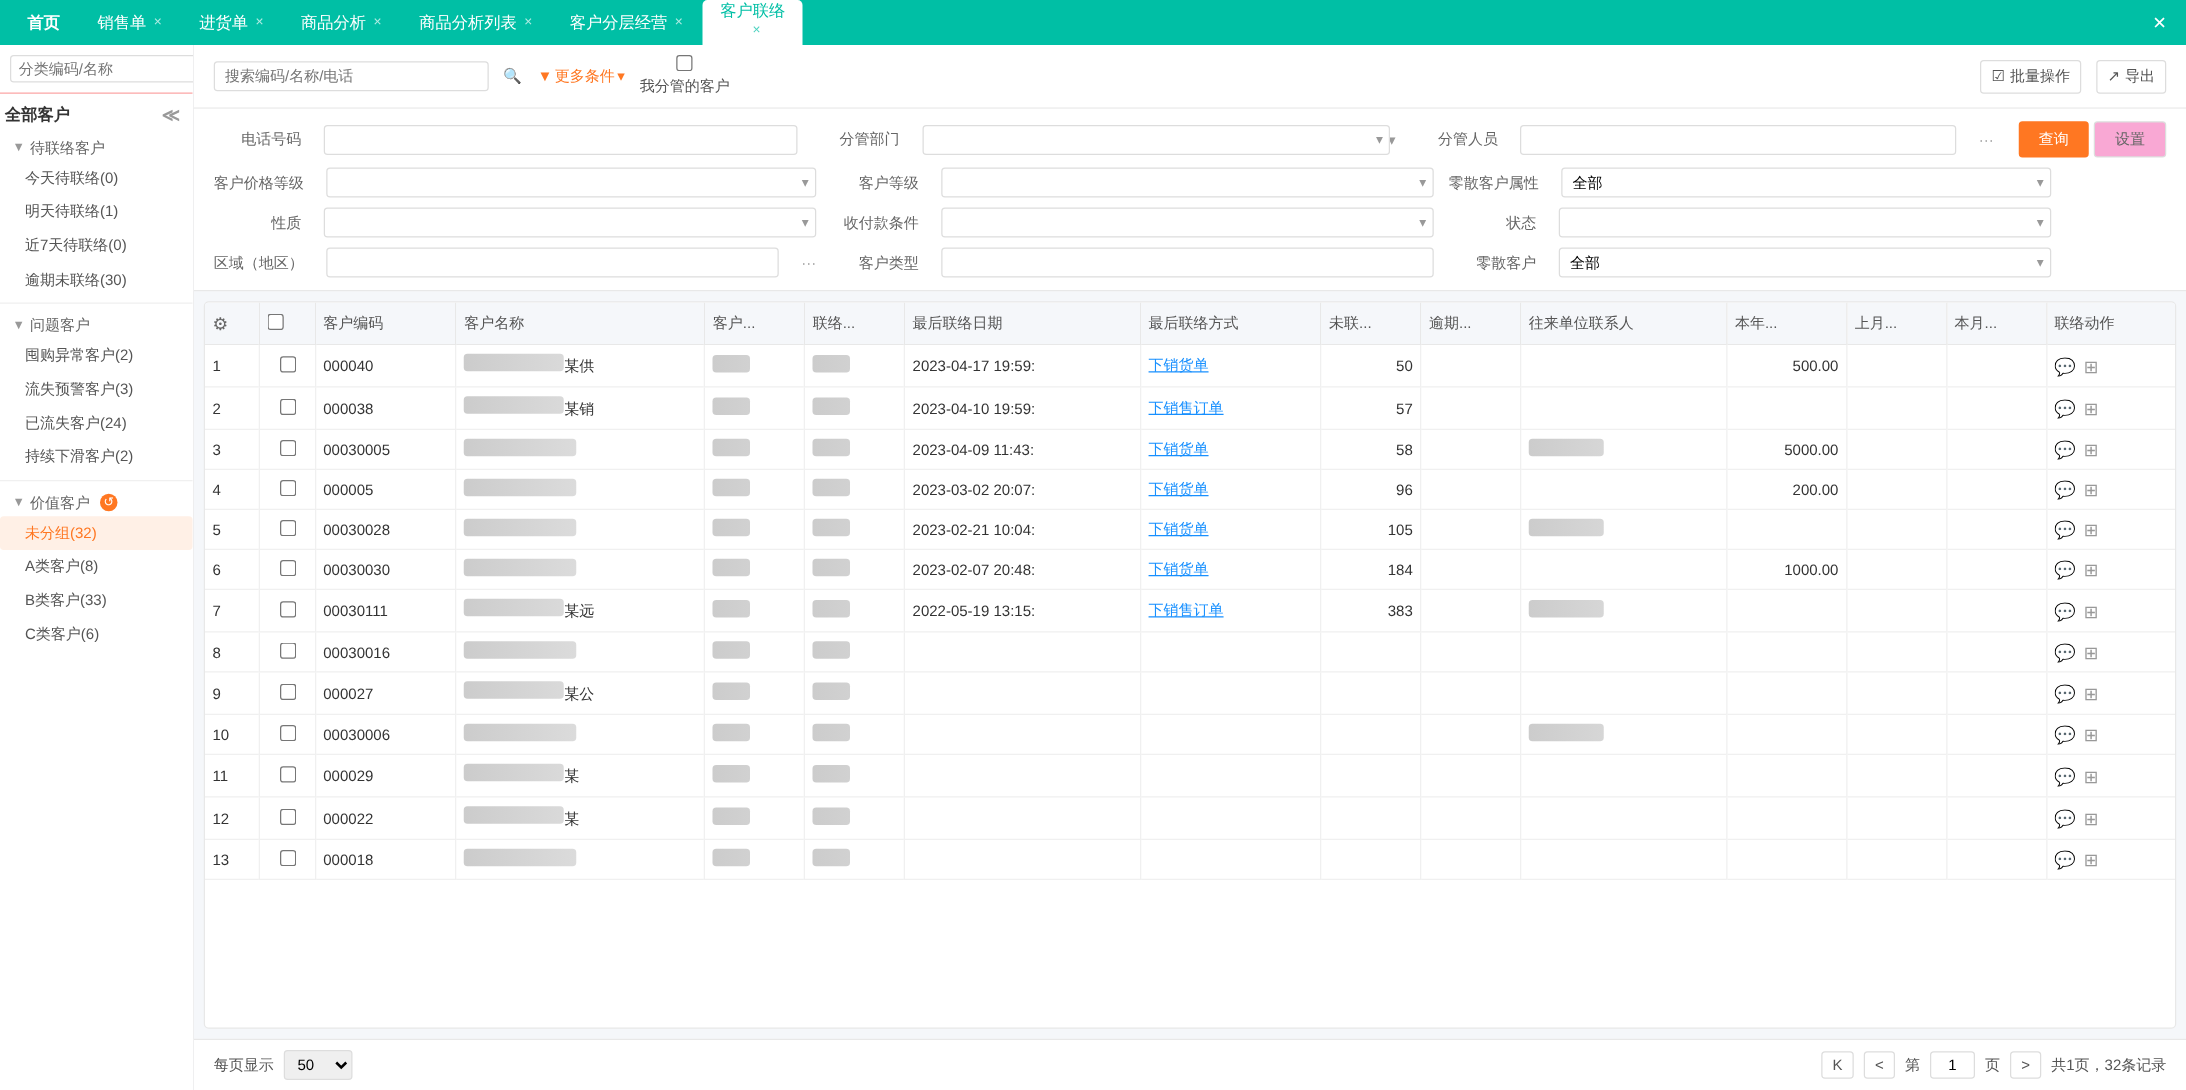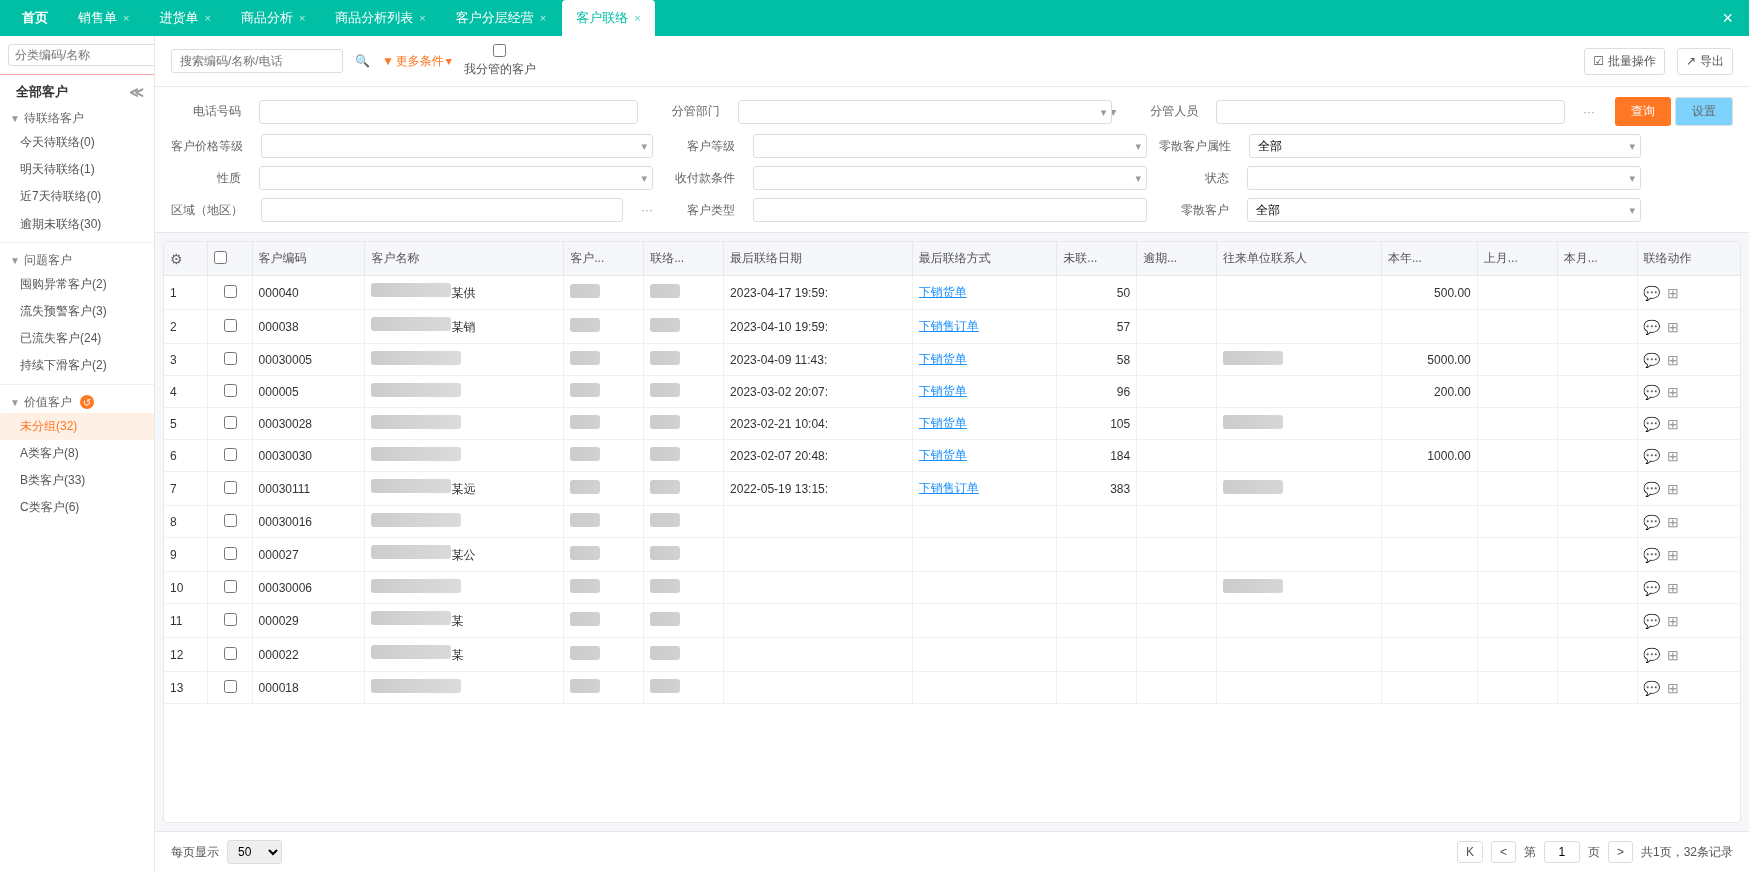--- a/index.html
+++ b/index.html
@@ -22,20 +22,21 @@
       color: #fff;
       font-size: 13px;
       cursor: pointer;
       white-space: nowrap;
       position: relative;
     }
     .nav-tab.active {
       background: #fff;
       color: #00bfa5;
       border-radius: 4px 4px 0 0;
+      flex-direction: column;
     }
     .nav-tab .close-x {
       margin-left: 6px;
       font-size: 11px;
       opacity: 0.7;
     }
     .nav-tab:first-child {
       font-weight: bold;
     }
     .nav-spacer { flex: 1; }
@@ -71,21 +72,21 @@
     }
     .sidebar-search input {
       border: 1px solid #ddd;
       border-radius: 3px;
       padding: 3px 6px;
       font-size: 12px;
       flex: 1;
       outline: none;
     }
     .sidebar-section-header {
-      padding: 8px 10px 4px 16px;
+      padding: 8px 10px 4px 4px;
       display: flex;
       align-items: center;
       justify-content: space-between;
       font-weight: bold;
       font-size: 13px;
       color: #333;
     }
     .sidebar-section-header .collapse-btn {
       color: #999;
       cursor: pointer;
@@ -130,21 +131,21 @@
       display: flex;
       align-items: center;
       gap: 12px;
       border-bottom: 1px solid #e8e8e8;
     }
     .filter-search-input {
       border: 1px solid #ddd;
       border-radius: 3px;
       padding: 4px 8px;
       font-size: 12px;
-      width: 172px;
+      width: 220px;
       outline: none;
     }
     .filter-icon { color: #999; cursor: pointer; }
     .filter-more-btn {
       color: #ff7722;
       cursor: pointer;
       display: flex;
       align-items: center;
       gap: 2px;
       font-size: 12px;
@@ -235,21 +236,21 @@
     .btn-query {
       background: #ff7722;
       color: #fff;
       border: none;
       border-radius: 3px;
       padding: 5px 16px;
       font-size: 12px;
       cursor: pointer;
     }
     .btn-reset {
-      background: #7dd3fc;
+      background: #f9a8d4;
       color: #666;
       border: 1px solid #ddd;
       border-radius: 3px;
       padding: 5px 16px;
       font-size: 12px;
       cursor: pointer;
     }
 
     
     .table-container {

